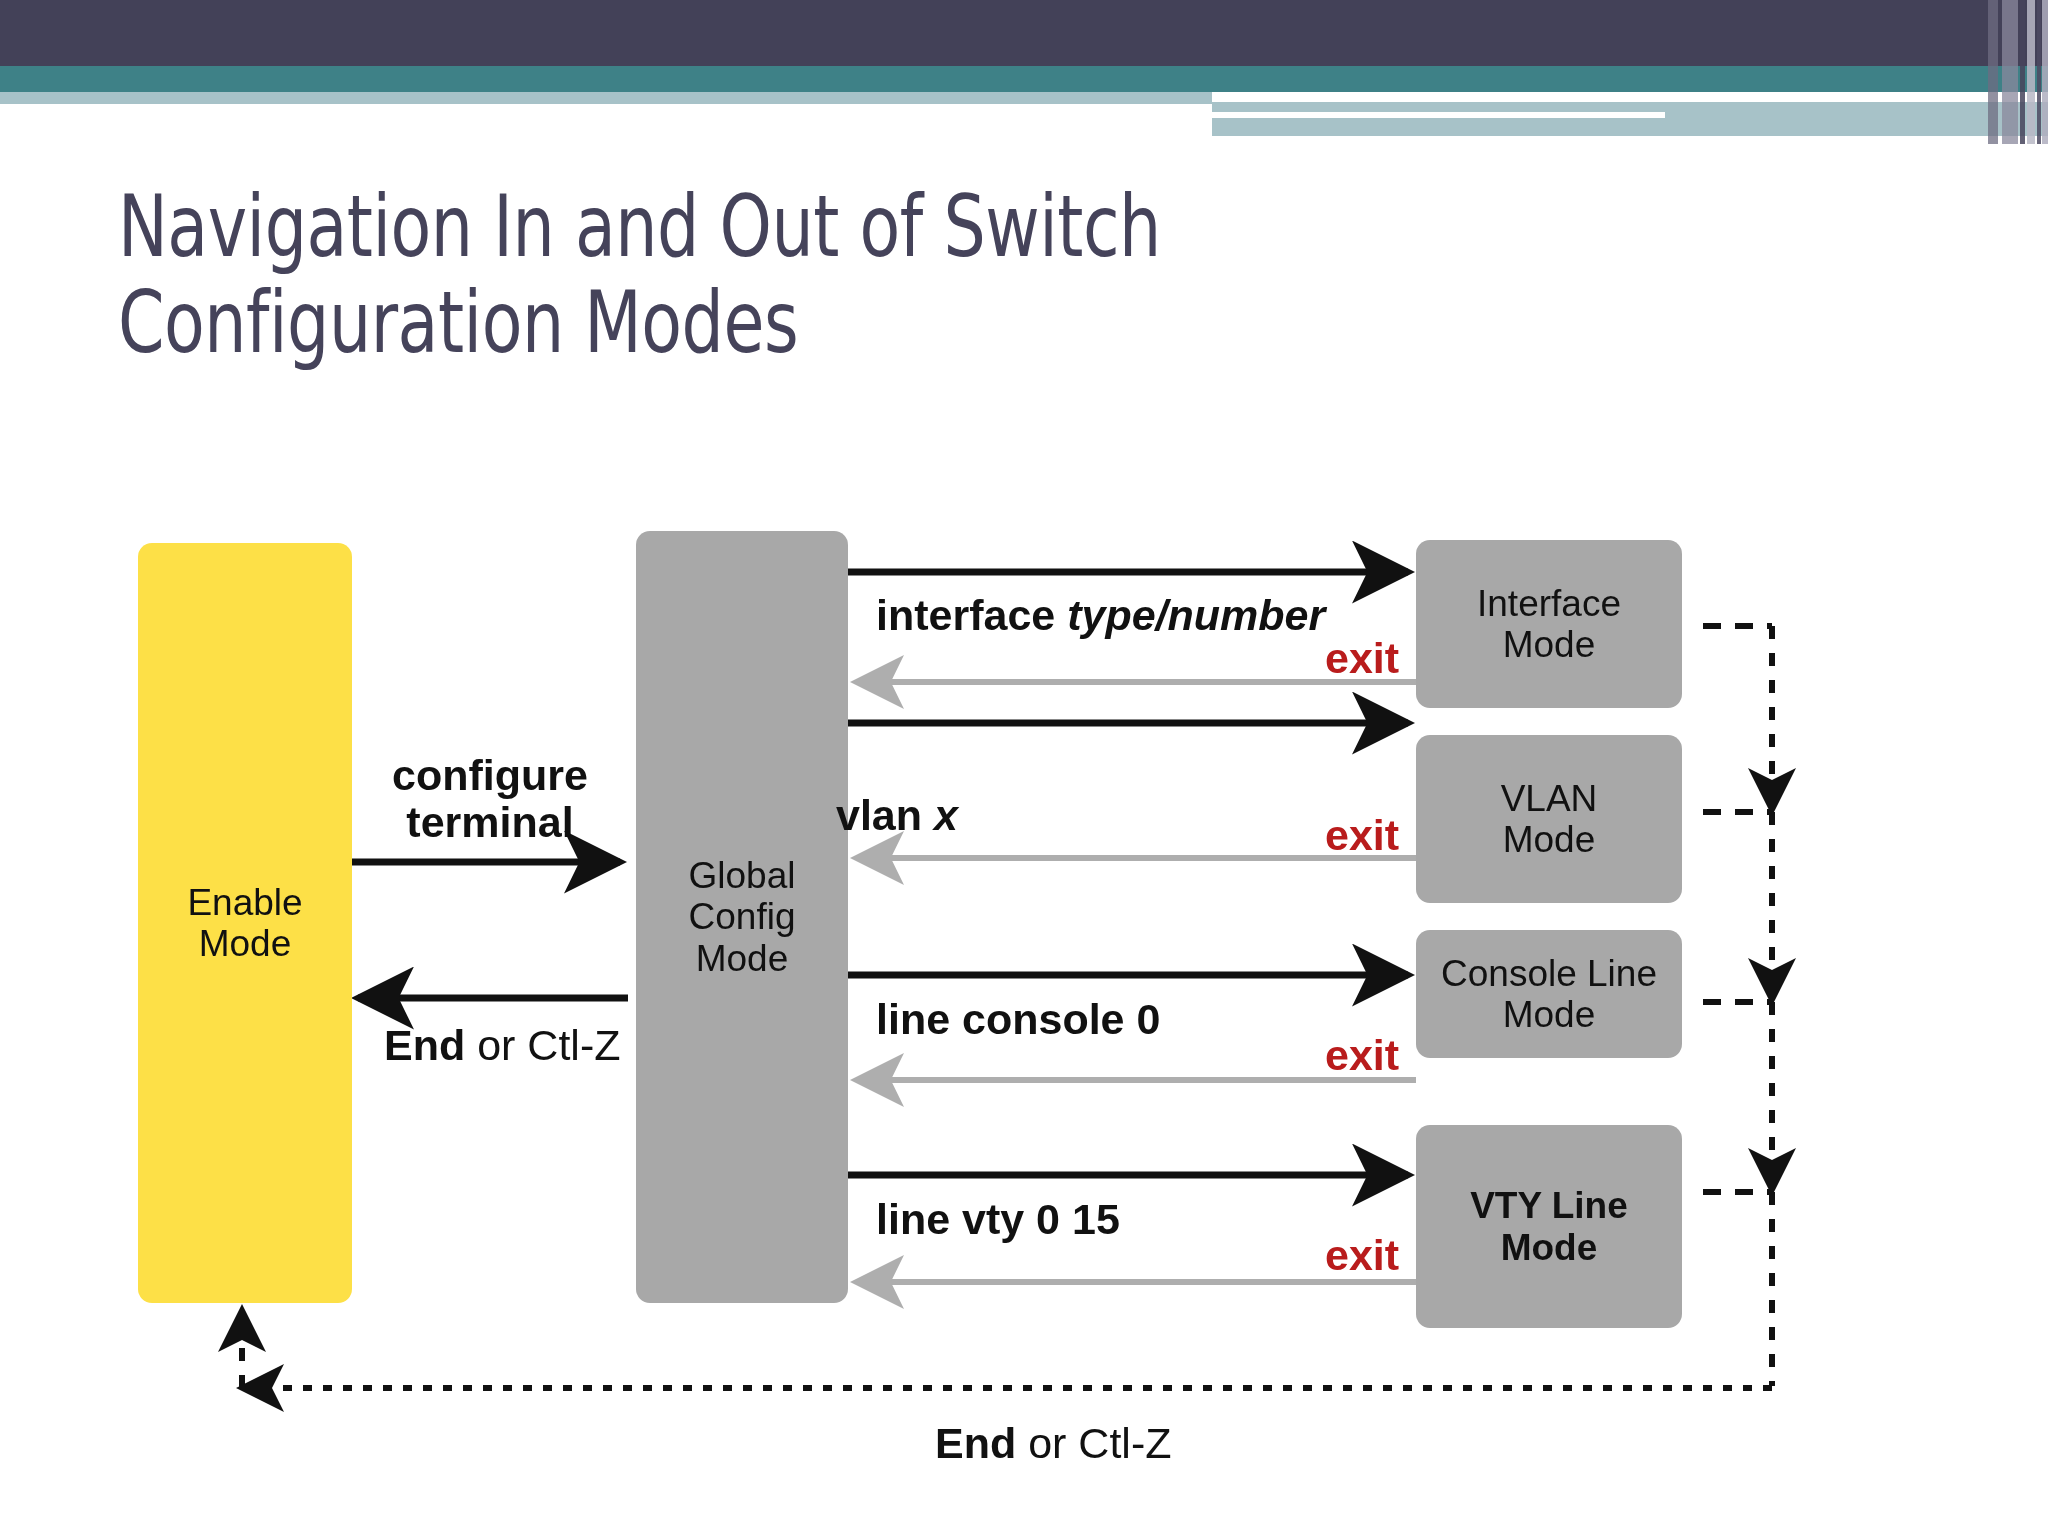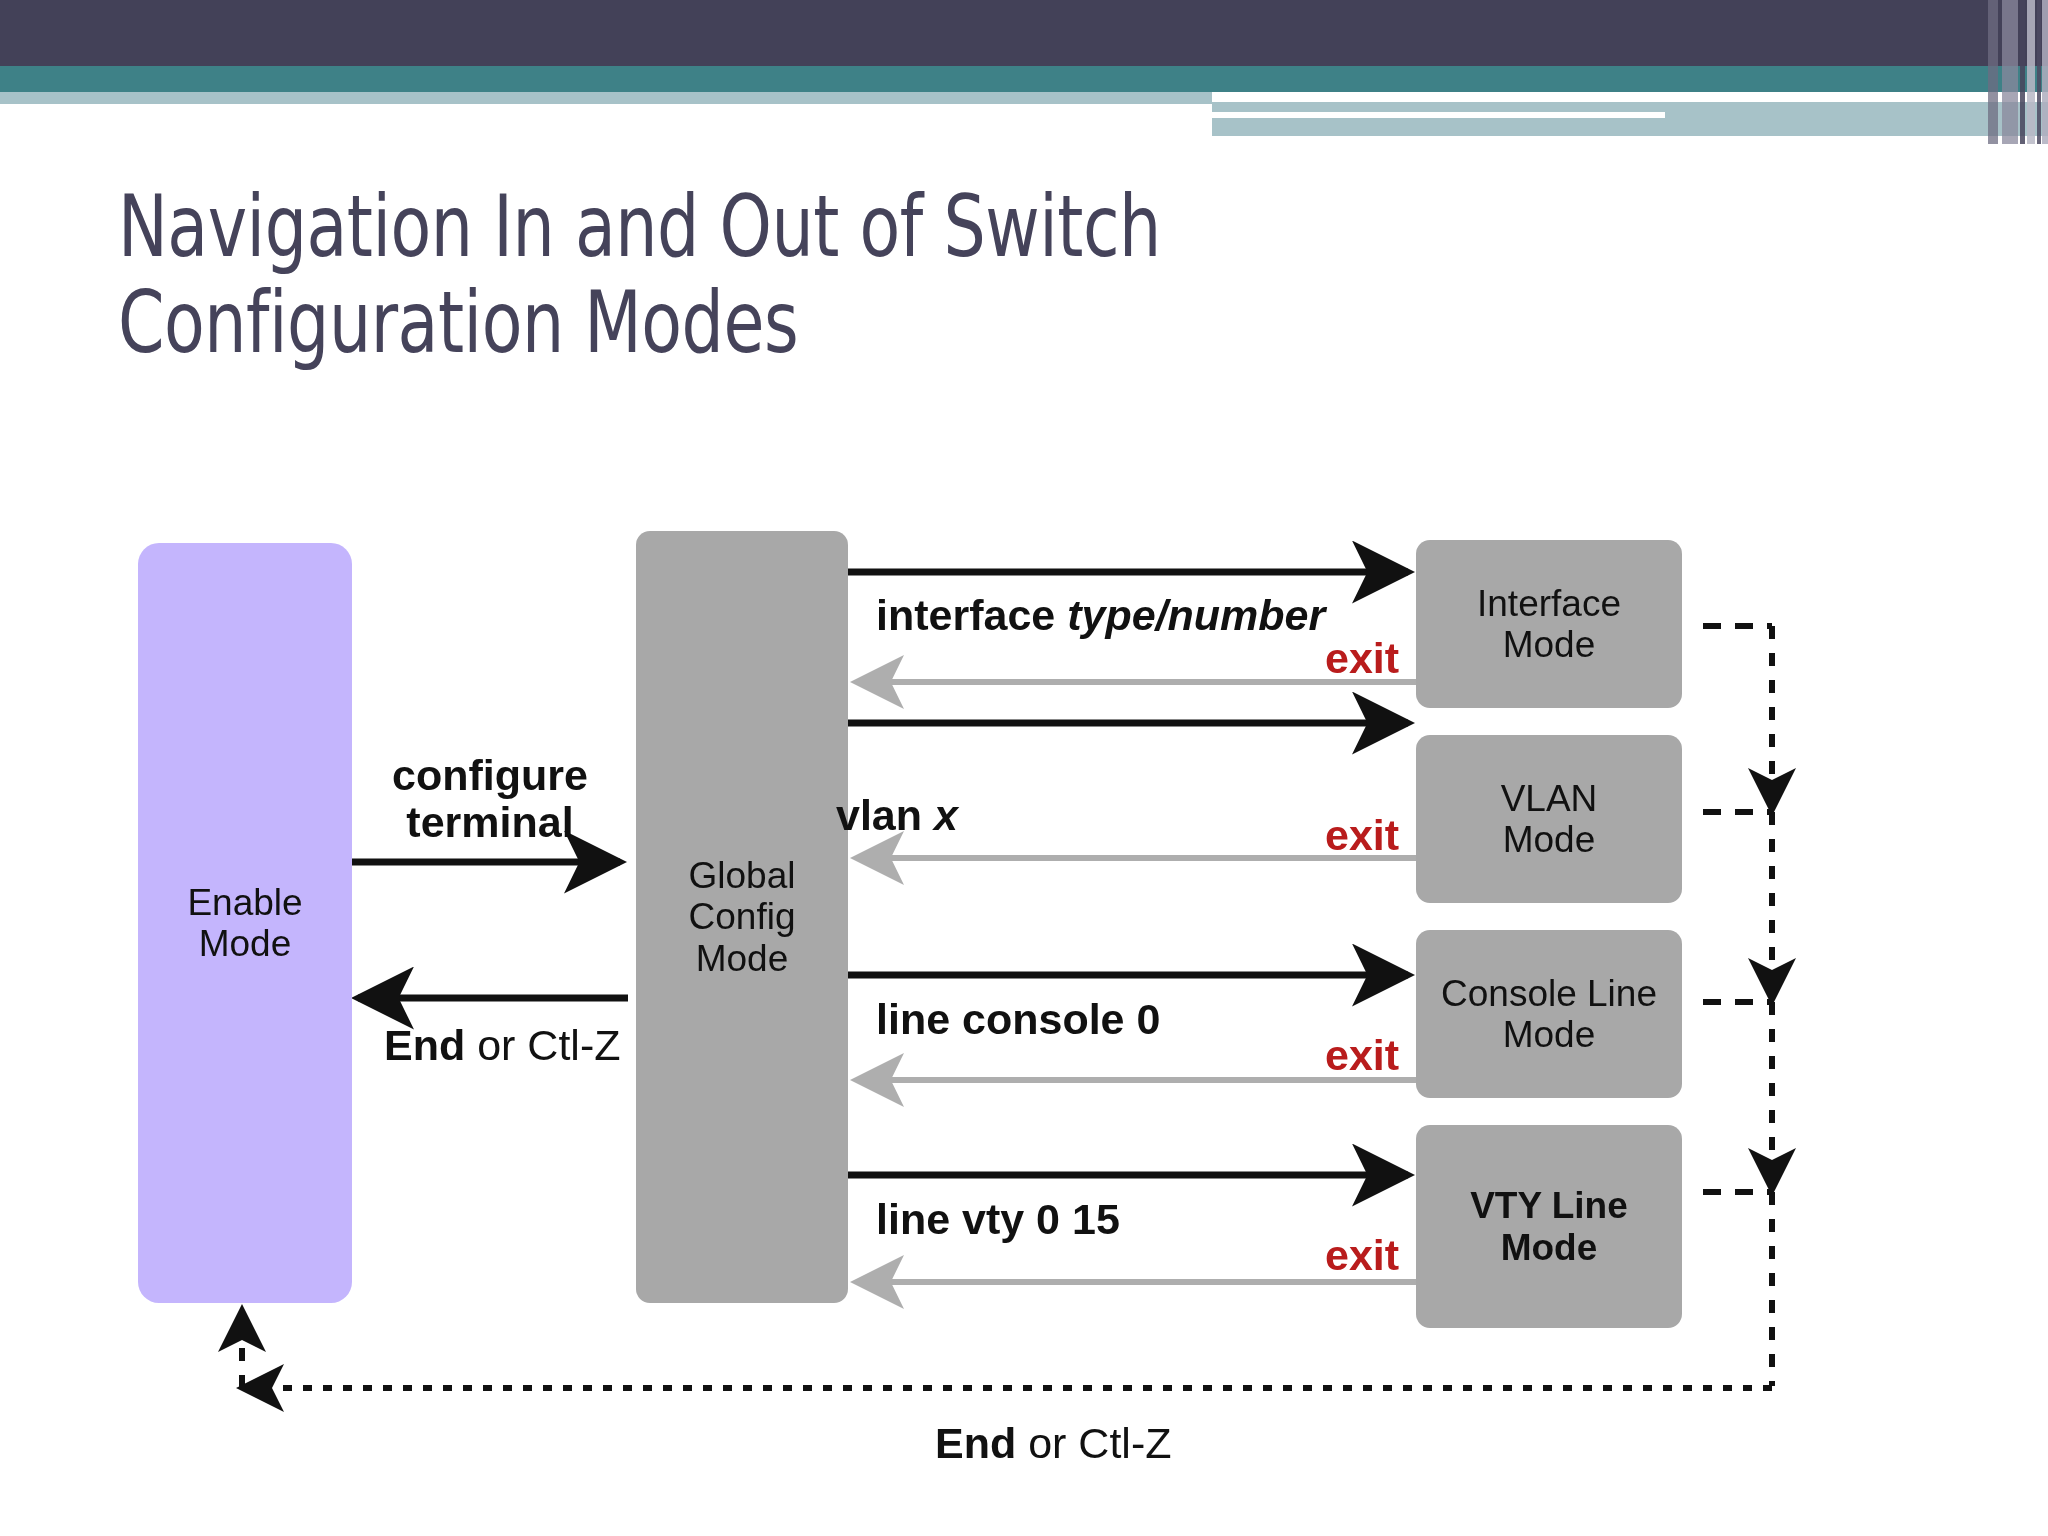--- a/index.html
+++ b/index.html
@@ -45,21 +45,21 @@
     position:absolute;
     border-radius:14px;
     display:flex; align-items:center; justify-content:center;
     text-align:center;
     color:#111111;
     font-size:37px;
     line-height:1.12;
     white-space:pre-line;
     font-family:"Liberation Sans", sans-serif;
   }
-  .node-enable { background:#c4b5fd;border-radius:21px; }
+  .node-enable { background:#fde047; }
   .node-mid    { background:#A8A8A8; }
   .node-right  { background:#A8A8A8; }
 
   .edge-label {
     position:absolute;
     color:#111111;
     font-size:43px;
     line-height:1.1;
     font-weight:bold;
     white-space:pre-line;
@@ -145,21 +145,21 @@
   <div class="node node-mid" style="left:636px; top:531px; width:212px; height:772px;">Global
 Config
 Mode</div>
 
   <div class="node node-right" style="left:1416px; top:540px; width:266px; height:168px;">Interface
 Mode</div>
 
   <div class="node node-right" style="left:1416px; top:735px; width:266px; height:168px;">VLAN
 Mode</div>
 
-  <div class="node node-right" style="left:1416px; top:930px; width:266px; height:168px;">Console Line
+  <div class="node node-right" style="left:1416px; top:930px; width:266px; height:128px;">Console Line
 Mode</div>
 
   <div class="node node-right" style="left:1416px; top:1125px; width:266px; height:203px;font-weight:bold;">VTY Line
 Mode</div>
 
   <div class="edge-label center" style="left:370px; top:752px; width:240px;">configure
 terminal</div>
 
   <div class="edge-label" style="left:384px; top:1022px;"><span class="bold">End</span><span class="reg"> or Ctl-Z</span></div>
 

